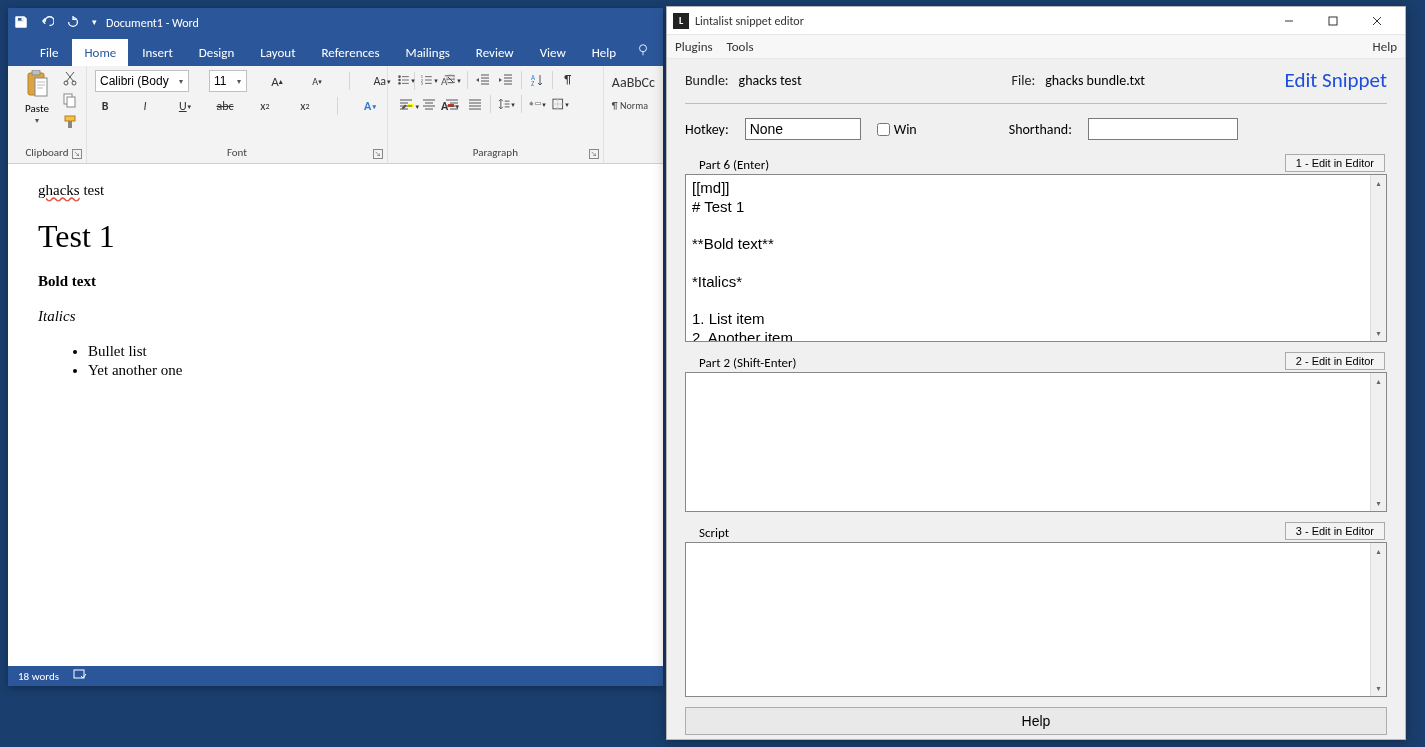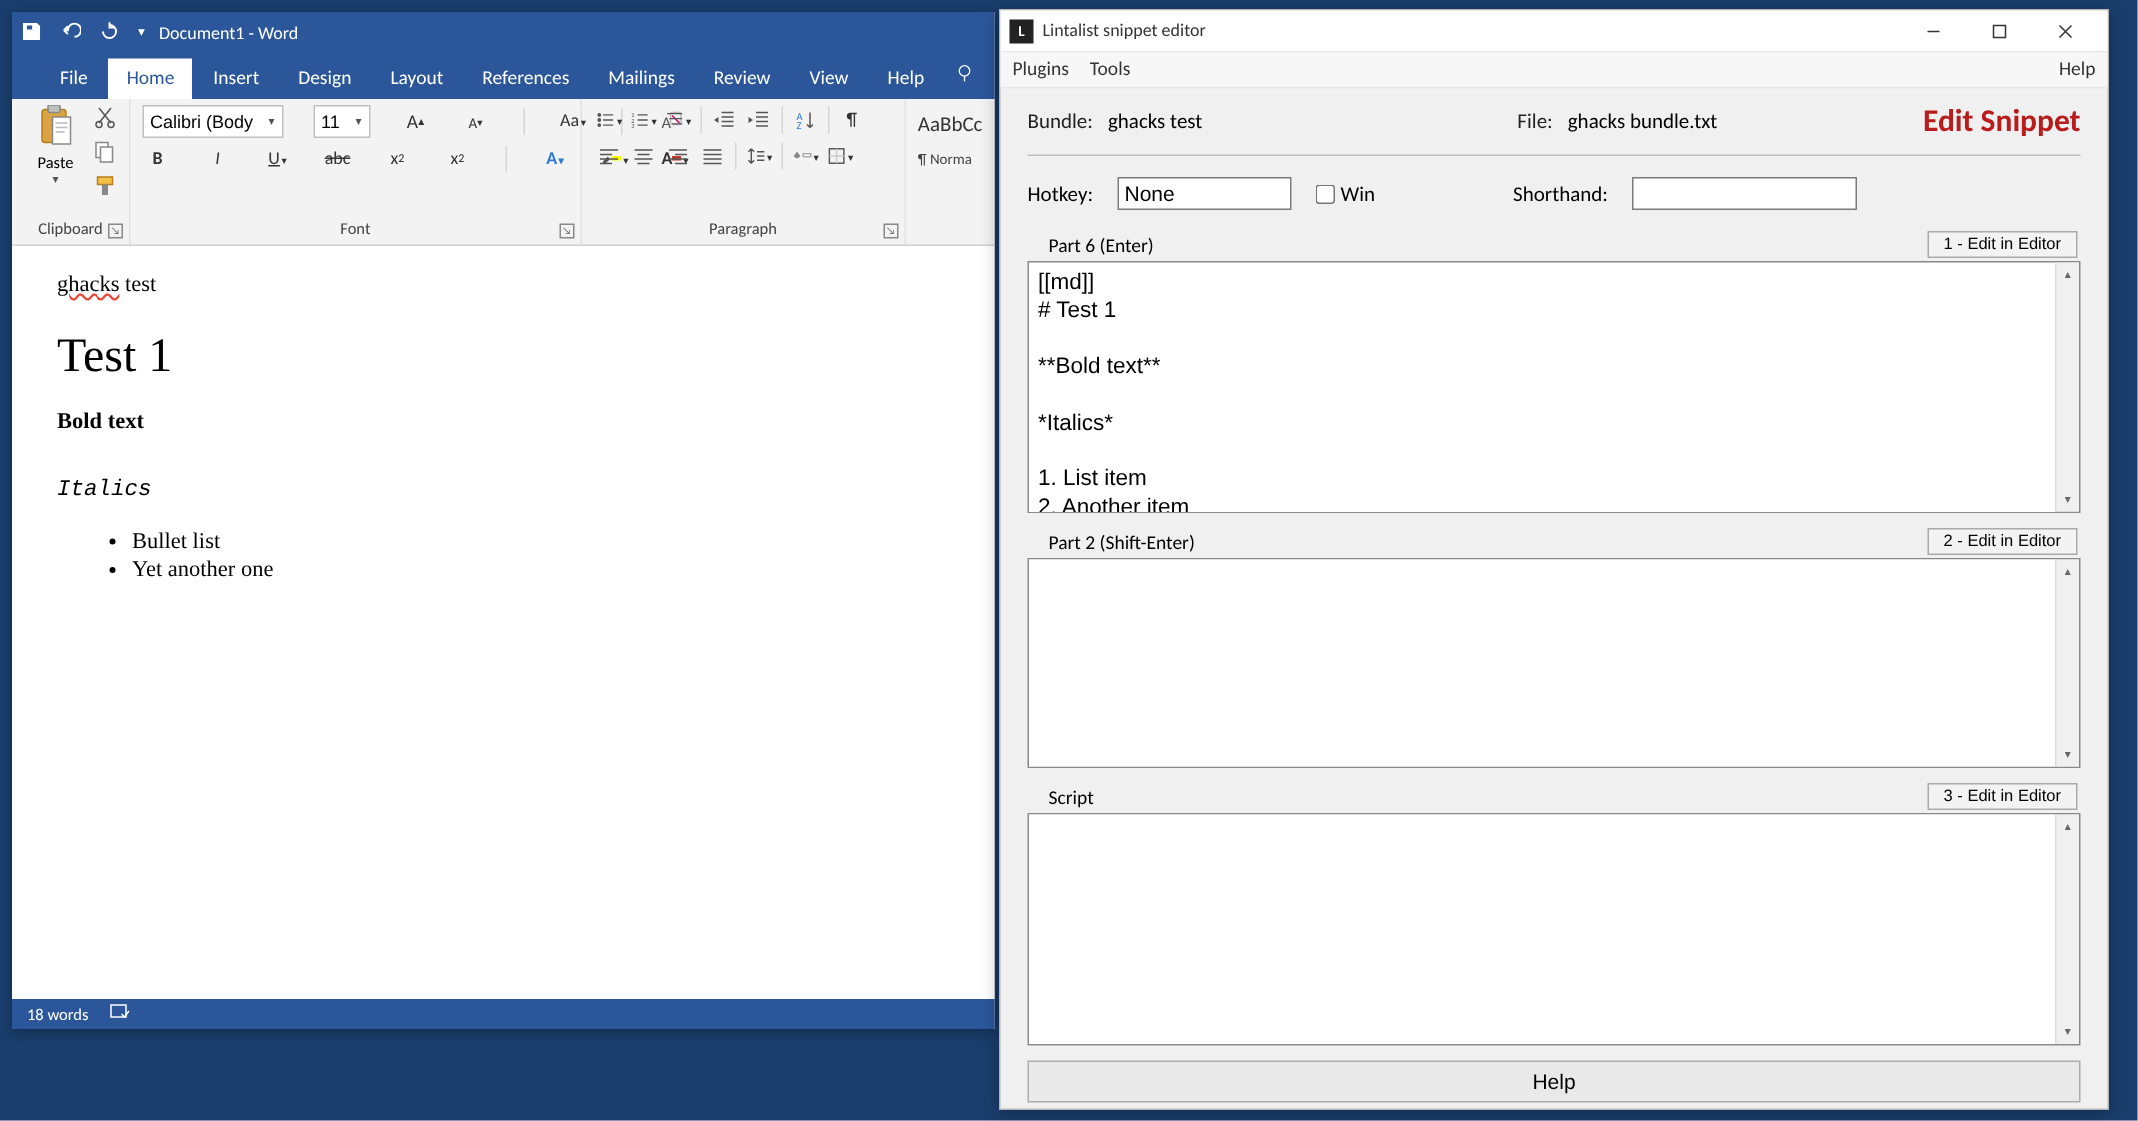--- a/index.html
+++ b/index.html
@@ -64,22 +64,22 @@
 .styles-controls { display: flex; flex-direction: column; align-items: flex-start; padding-top: 4px; }
 .style-preview { font-size: 14px; font-family: Calibri; color: #333; }
 .style-name { font-size: 10px; color: #444; margin-top: 4px; }
 
 .word-doc {
   flex: 1; background: #fff; padding: 18px 30px; font-family: Calibri, "Times New Roman", serif; color: #000; overflow: auto;
 }
 .doc-line0 { font-family: "Times New Roman", serif; font-size: 15px; }
 .doc-line0 .wavy { border-bottom: 2px wavy red; text-decoration: underline wavy #e74c3c; }
 .doc-h1 { font-family: "Times New Roman", serif; font-size: 32px; font-weight: normal; margin: 19px 0 18px; }
-.doc-bold { font-family: "Times New Roman", serif; font-size: 15px; font-weight: bold; margin-bottom: 28px; }
-.doc-italic { font-family: Liberation Mono, monospace; font-size: 15px; font-style: italic; margin-bottom: 18px; }
+.doc-bold { font-family: "Times New Roman", serif; font-size: 15px; font-weight: bold; margin-bottom: 18px; }
+.doc-italic { font-family: Liberation Serif, serif; font-size: 15px; font-style: italic; margin-bottom: 18px; }
 .doc-ol, .doc-ul { font-family: "Times New Roman", serif; font-size: 15px; padding-left: 50px; margin-bottom: 18px; }
 .doc-ol li, .doc-ul li { margin-bottom: 2px; }
 
 .word-status {
   background: #2b579a; color: #fff; height: 20px; font-size: 11px;
   display: flex; align-items: center; padding: 0 10px; gap: 14px;
 }
 
 
 .lint {
@@ -95,21 +95,21 @@
 .winbtn { width: 44px; height: 28px; display: flex; align-items: center; justify-content: center; color: #555; cursor: pointer; font-size: 11px; }
 
 .lint-menu { height: 24px; display: flex; align-items: center; padding: 0 8px; gap: 14px; font-size: 13px; color: #333; background: #f7f7f7; border-bottom: 1px solid #e8e8e8; }
 .lint-menu .spacer { flex: 1; }
 .lint-menu .mi { cursor: pointer; }
 
 .lint-body { flex: 1; padding: 8px 18px 6px 18px; display: flex; flex-direction: column; overflow: hidden; }
 .info-row { display: flex; align-items: center; gap: 40px; margin-bottom: 6px; }
 .info-row .pair { display: flex; gap: 10px; font-size: 14px; }
 .info-row .pair .lbl { color: #222; }
-.edit-title { margin-left: auto; font-size: 21px; font-weight: 700; color: #b91c1c; }
+.edit-title { margin-left: auto; font-size: 21px; font-weight: 400; color: #1d4ed8; }
 
 hr.hline { border: none; border-top: 1px solid #bdbdbd; margin: 4px 0 14px; }
 
 .field-row { display: flex; align-items: center; gap: 16px; margin-bottom: 14px; }
 .field-row label { font-size: 14px; }
 .txt { border: 1px solid #7a7a7a; height: 22px; padding: 0 4px; font-size: 14px; background: #fff; }
 .hotkey-in { width: 116px; }
 .short-in { width: 150px; }
 .chk { display: flex; align-items: center; gap: 4px; font-size: 14px; }
 

